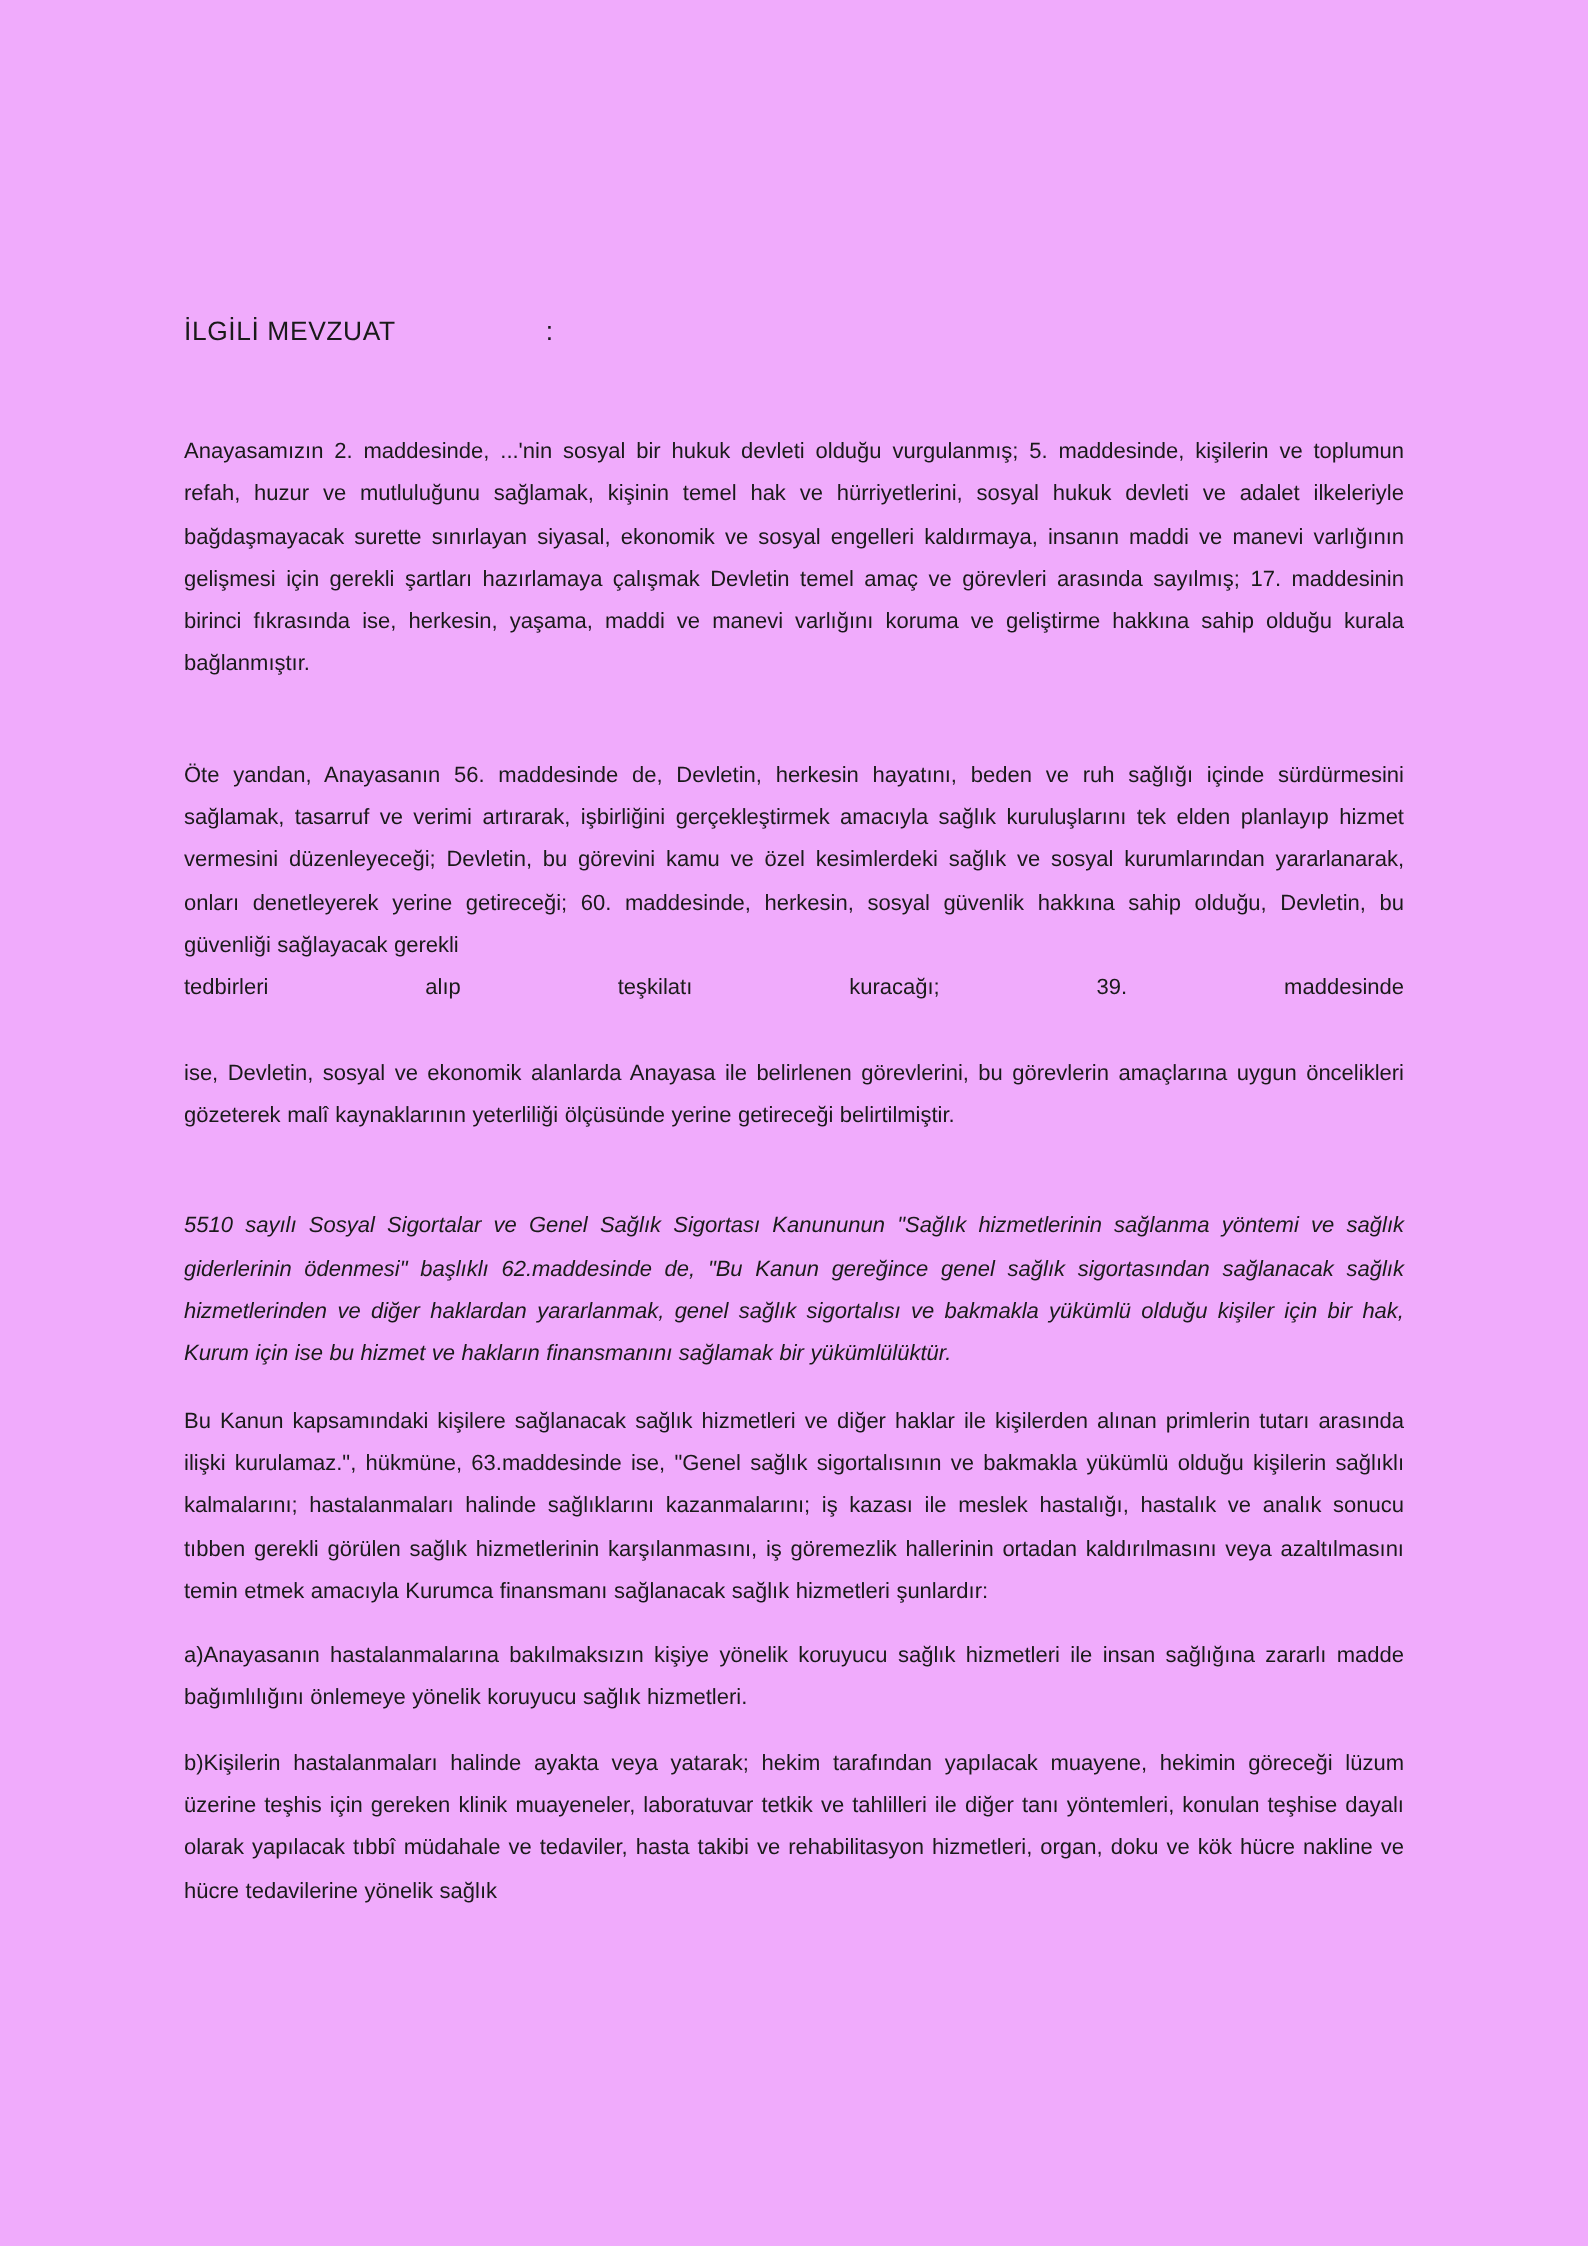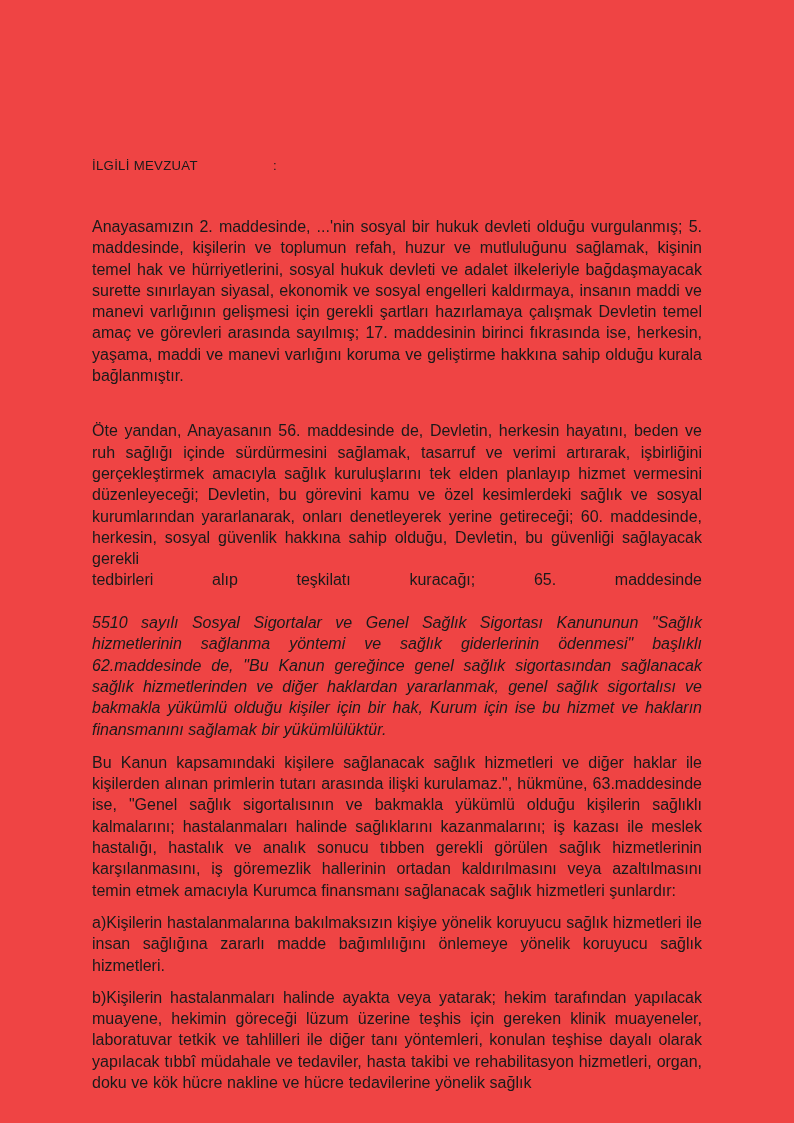--- a/index.html
+++ b/index.html
@@ -14,42 +14,42 @@
     font-family: "Liberation Sans", "DejaVu Sans", sans-serif;
     color: #1a1a1a;
     -webkit-font-smoothing: antialiased;
     overflow: hidden;
   }
   .page {
     position: relative;
     width: 794px;
     height: 1123px;
     box-sizing: border-box;
-    background: #ef4444;
+    background: #f0abfc;
   }
   .content {
     position: absolute;
     left: 92px;
     top: 156px;
     width: 610px;
   }
 
   
   .doc-heading {
     font-size: 13.2px;
     line-height: 20px;
     letter-spacing: 0.3px;
     color: #1a1a1a;
     white-space: pre;
     margin: 0 0 40px 0;
   }
 
   
   .para {
-    font-size: 16px;
+    font-size: 11px;
     line-height: 21.3px;
     text-align: justify;
     text-justify: inter-word;
     color: #1a1a1a;
     margin: 0;
     hyphens: none;
     word-spacing: 0.2px;
   }
   .gap-lg  { margin-bottom: 34px; }
   .gap-sm  { margin-bottom: 12px; font-style: italic; }
@@ -73,26 +73,27 @@
 
 <div class="page">
   <div class="content">
 
     <div class="doc-heading">İLGİLİ MEVZUAT                   :</div>
 
     <p class="para gap-lg">Anayasamızın 2. maddesinde, ...'nin sosyal bir hukuk devleti olduğu vurgulanmış; 5. maddesinde, kişilerin ve toplumun refah, huzur ve mutluluğunu sağlamak, kişinin temel hak ve hürriyetlerini, sosyal hukuk devleti ve adalet ilkeleriyle bağdaşmayacak surette sınırlayan siyasal, ekonomik ve sosyal engelleri kaldırmaya, insanın maddi ve manevi varlığının gelişmesi için gerekli şartları hazırlamaya çalışmak Devletin temel amaç ve görevleri arasında sayılmış; 17. maddesinin birinci fıkrasında ise, herkesin, yaşama, maddi ve manevi varlığını koruma ve geliştirme hakkına sahip olduğu kurala bağlanmıştır.</p>
 
     <p class="para">Öte yandan, Anayasanın 56. maddesinde de, Devletin, herkesin hayatını, beden ve ruh sağlığı içinde sürdürmesini sağlamak, tasarruf ve verimi artırarak, işbirliğini gerçekleştirmek amacıyla sağlık kuruluşlarını tek elden planlayıp hizmet vermesini düzenleyeceği; Devletin, bu görevini kamu ve özel kesimlerdeki sağlık ve sosyal kurumlarından yararlanarak, onları denetleyerek yerine getireceği; 60. maddesinde, herkesin, sosyal güvenlik hakkına sahip olduğu, Devletin, bu güvenliği sağlayacak gerekli</p>
 
-    <p class="para stretch-line">tedbirleri alıp teşkilatı kuracağı; 65. maddesinde</p>
+    <p class="para stretch-line">tedbirleri alıp teşkilatı kuracağı; 39. maddesinde</p>
 
+    <p class="para gap-lg">ise, Devletin, sosyal ve ekonomik alanlarda Anayasa ile belirlenen görevlerini, bu görevlerin amaçlarına uygun öncelikleri gözeterek malî kaynaklarının yeterliliği ölçüsünde yerine getireceği belirtilmiştir.</p>
 
     <p class="para gap-sm">5510 sayılı Sosyal Sigortalar ve Genel Sağlık Sigortası Kanununun "Sağlık hizmetlerinin sağlanma yöntemi ve sağlık giderlerinin ödenmesi" başlıklı 62.maddesinde de, "Bu Kanun gereğince genel sağlık sigortasından sağlanacak sağlık hizmetlerinden ve diğer haklardan yararlanmak, genel sağlık sigortalısı ve bakmakla yükümlü olduğu kişiler için bir hak, Kurum için ise bu hizmet ve hakların finansmanını sağlamak bir yükümlülüktür.</p>
 
 
     <p class="para gap-xs">Bu Kanun kapsamındaki kişilere sağlanacak sağlık hizmetleri ve diğer haklar ile kişilerden alınan primlerin tutarı arasında ilişki kurulamaz.", hükmüne, 63.maddesinde ise, "Genel sağlık sigortalısının ve bakmakla yükümlü olduğu kişilerin sağlıklı kalmalarını; hastalanmaları halinde sağlıklarını kazanmalarını; iş kazası ile meslek hastalığı, hastalık ve analık sonucu tıbben gerekli görülen sağlık hizmetlerinin karşılanmasını, iş göremezlik hallerinin ortadan kaldırılmasını veya azaltılmasını temin etmek amacıyla Kurumca finansmanı sağlanacak sağlık hizmetleri şunlardır:</p>
 
-    <p class="para gap-xs">a)Kişilerin hastalanmalarına bakılmaksızın kişiye yönelik koruyucu sağlık hizmetleri ile insan sağlığına zararlı madde bağımlılığını önlemeye yönelik koruyucu sağlık hizmetleri.</p>
+    <p class="para gap-xs">a)Anayasanın hastalanmalarına bakılmaksızın kişiye yönelik koruyucu sağlık hizmetleri ile insan sağlığına zararlı madde bağımlılığını önlemeye yönelik koruyucu sağlık hizmetleri.</p>
 
     <p class="para">b)Kişilerin hastalanmaları halinde ayakta veya yatarak; hekim tarafından yapılacak muayene, hekimin göreceği lüzum üzerine teşhis için gereken klinik muayeneler, laboratuvar tetkik ve tahlilleri ile diğer tanı yöntemleri, konulan teşhise dayalı olarak yapılacak tıbbî müdahale ve tedaviler, hasta takibi ve rehabilitasyon hizmetleri, organ, doku ve kök hücre nakline ve hücre tedavilerine yönelik sağlık</p>
 
   </div>
 </div>
 
 </body></html>

